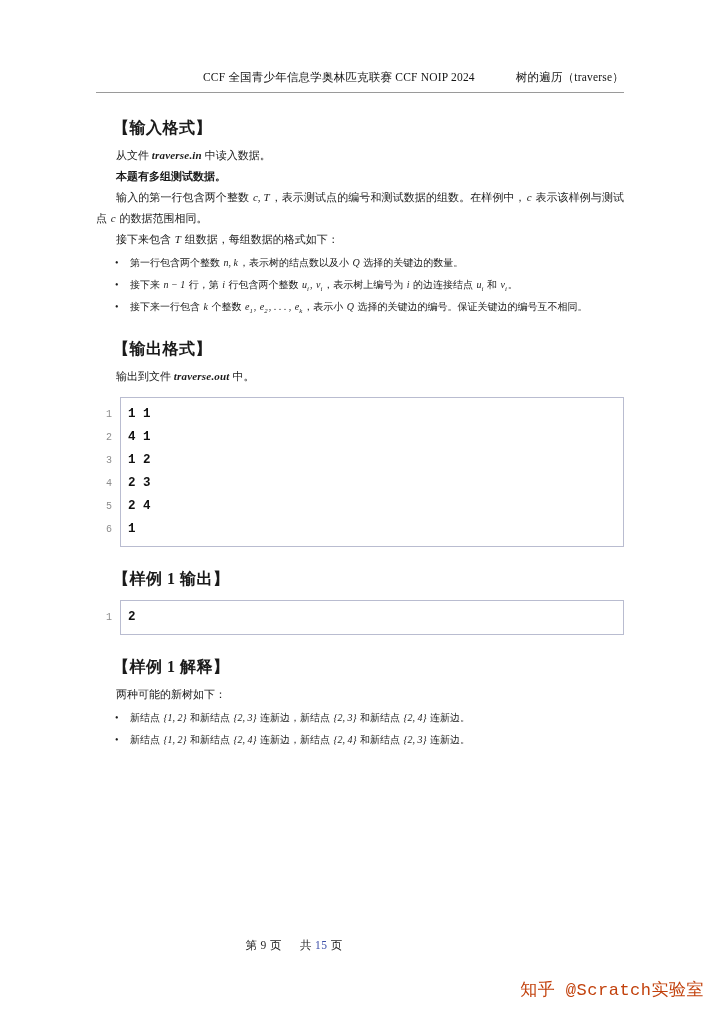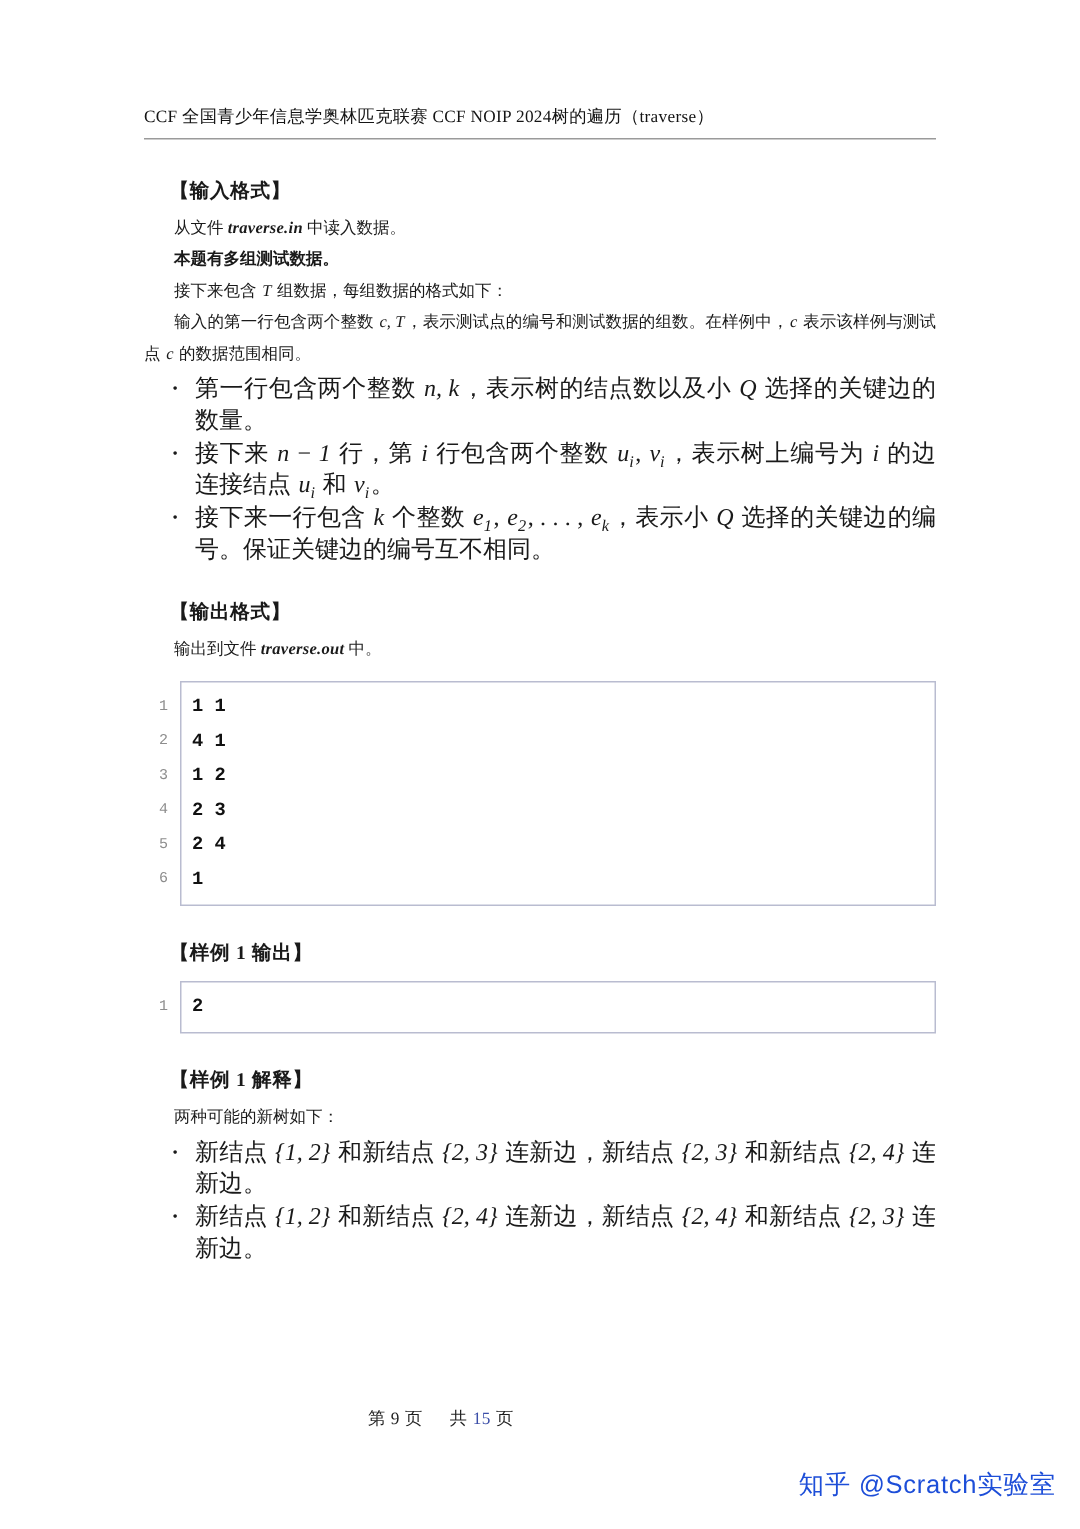--- a/index.html
+++ b/index.html
@@ -23,25 +23,26 @@
     background: #ffffff;
   }
 
   
   .header {
     position: absolute;
     left: 96px;
     top: 70px;
     width: 528px;
     display: flex;
-    justify-content: flex-start;
+    justify-content: flex-end;
     align-items: baseline;
     font-size: 11.5px;
     letter-spacing: 0.2px;
     color: #141414;
+    gap: 41px;
   }
   .header-left, .header-right { white-space: nowrap; }
   .header-rule {
     position: absolute;
     left: 96px;
     top: 92px;
     width: 528px;
     height: 1px;
     background: #9a9a9a;
   }
@@ -49,21 +50,21 @@
   
   .content {
     position: absolute;
     left: 96px;
     top: 118px;
     width: 528px;
   }
 
   .sec-title {
     font-weight: bold;
-    font-size: 13px;
+    font-size: 16px;
     margin: 0 0 6px 17px;
     letter-spacing: 0.5px;
   }
   .sec-title.sp-top { margin-top: 22px; }
 
   .para {
     font-size: 11px;
     line-height: 21px;
     margin: 0 0 0 17px;
     text-align: justify;
@@ -83,21 +84,21 @@
   sub { font-size: 0.68em; line-height: 0; }
   sup { font-size: 0.68em; line-height: 0; }
 
   ul.bullets {
     margin: 2px 0 0 0;
     padding-left: 32px;
     list-style: none;
   }
   ul.bullets li {
     position: relative;
-    font-size: 16px;
+    font-size: 10px;
     line-height: 21px;
     margin-bottom: 1px;
     text-align: justify;
     padding-left: 2px;
   }
   ul.bullets li::before {
     content: "•";
     position: absolute;
     left: -13px;
     top: 0;
@@ -162,23 +163,23 @@
     letter-spacing: 0.4px;
   }
   .footer .gap { display: inline-block; width: 18px; }
   .footer .total { color: #3b4ea8; }
 
   
   .watermark {
     position: absolute;
     right: 16px;
     top: 978px;
-    font-family: Liberation Sans, sans-serif;
+    font-family: Liberation Mono, monospace;
     font-size: 17px;
-    color: #1d4ed8;
+    color: #c2410c;
     letter-spacing: 0.5px;
     white-space: nowrap;
   }
 </style>
 </head>
 <body>
 
 <div class="page">
 
   <div class="header">
@@ -190,26 +191,26 @@
   <div class="content">
 
     <h2 class="sec-title">【输入格式】</h2>
 
     <p class="para indent">
       <span>从文件 </span><span class="mono-it">traverse.in</span><span> 中读入数据。</span>
     </p>
 
     <p class="para indent bold">本题有多组测试数据。</p>
 
+    <p class="para hang">
+      <span style="display:inline-block;width:20px"></span><span>输入的第一行包含两个整数 </span><span class="mi">c, T</span><span>，表示测试点的编号和测试数据的组数。在样例中，</span><span class="mi">c</span><span> 表示该样例与测试点 </span><span class="mi">c</span><span> 的数据范围相同。</span>
+    </p>
+
     <p class="para indent">
       <span>接下来包含 </span><span class="mi">T</span><span> 组数据，每组数据的格式如下：</span>
-    </p>
-
-    <p class="para hang">
-      <span style="display:inline-block;width:20px"></span><span>输入的第一行包含两个整数 </span><span class="mi">c, T</span><span>，表示测试点的编号和测试数据的组数。在样例中，</span><span class="mi">c</span><span> 表示该样例与测试点 </span><span class="mi">c</span><span> 的数据范围相同。</span>
     </p>
 
     <ul class="bullets" id="input-bullets">
         <li><span>第一行包含两个整数 </span><span class="mi">n, k</span><span>，表示树的结点数以及小 </span><span class="mi">Q</span><span> 选择的关键边的数量。</span></li>
         <li><span>接下来 </span><span class="mi">n − 1</span><span> 行，第 </span><span class="mi">i</span><span> 行包含两个整数 </span><span class="mi">u<sub>i</sub></span><span>, </span><span class="mi">v<sub>i</sub></span><span>，表示树上编号为 </span><span class="mi">i</span><span> 的边连接结点 </span><span class="mi">u<sub>i</sub></span><span> 和 </span><span class="mi">v<sub>i</sub></span><span>。</span></li>
         <li><span>接下来一行包含 </span><span class="mi">k</span><span> 个整数 </span><span class="mi">e<sub>1</sub></span><span>, </span><span class="mi">e<sub>2</sub></span><span>, . . . , </span><span class="mi">e<sub>k</sub></span><span>，表示小 </span><span class="mi">Q</span><span> 选择的关键边的编号。保证关键边的编号互不相同。</span></li>
       </ul>
 
     <h2 class="sec-title sp-top">【输出格式】</h2>
 

